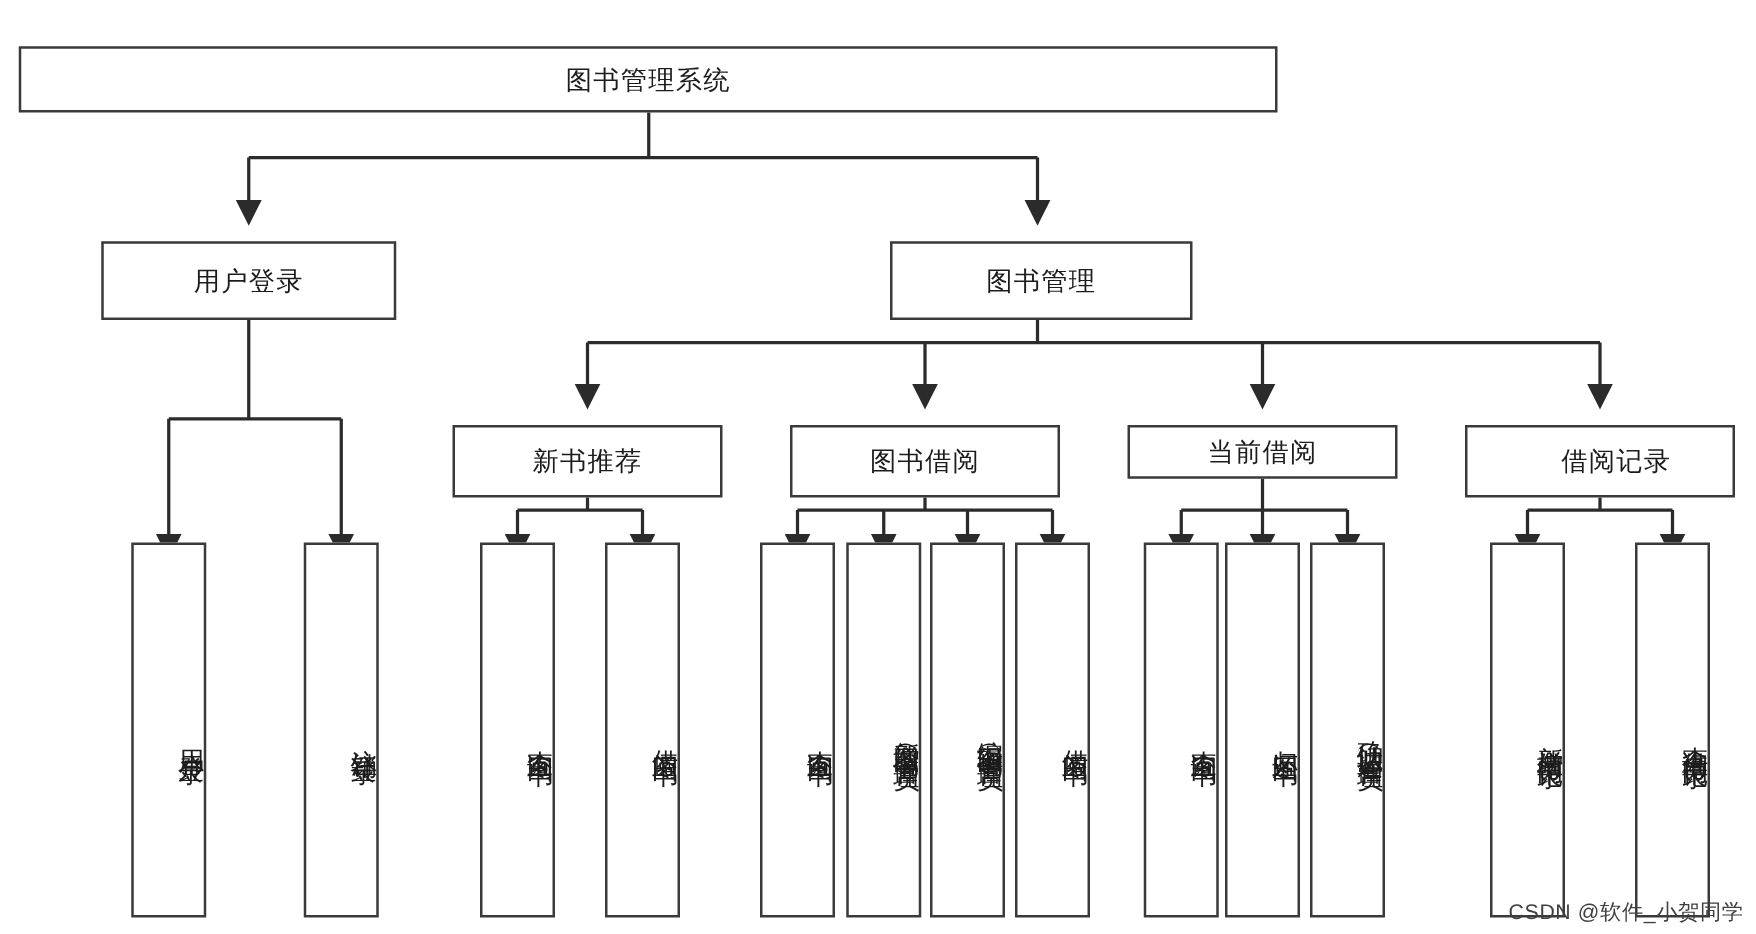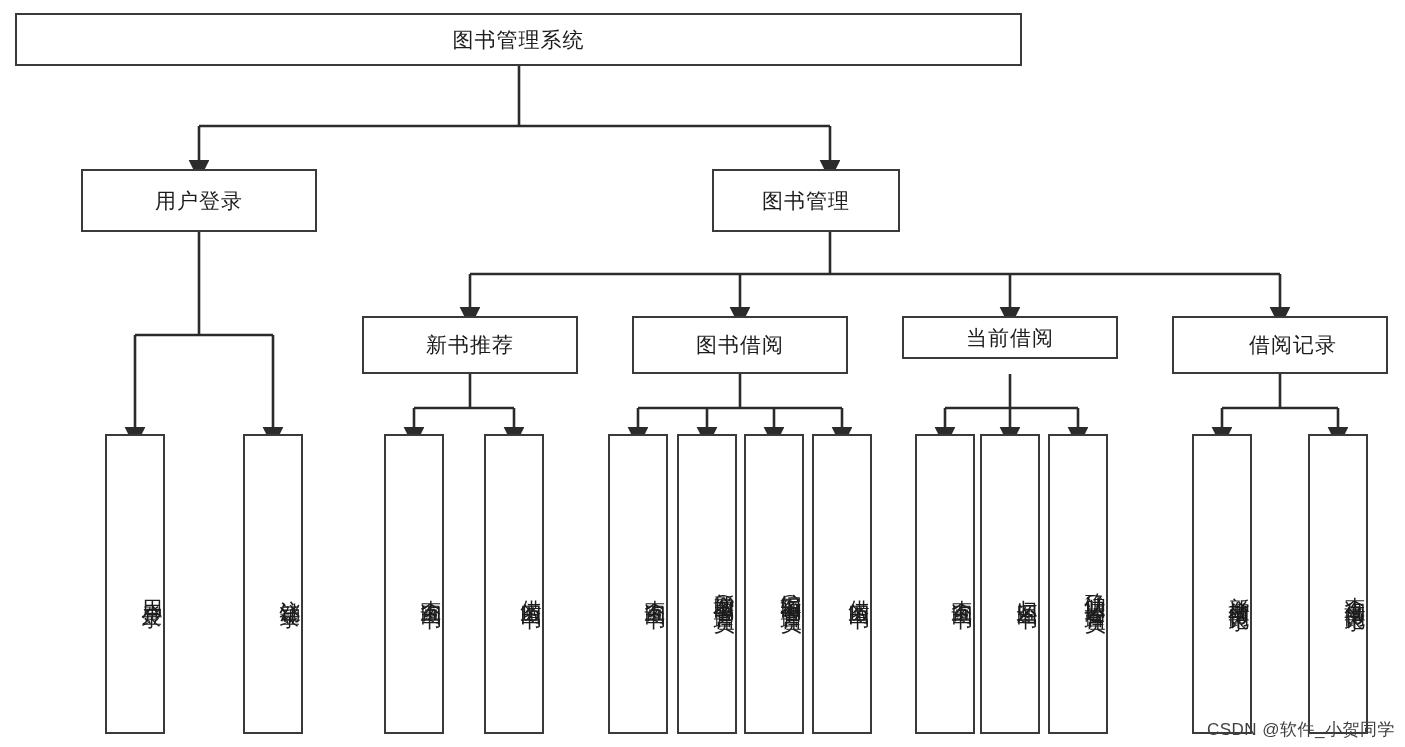--- a/index.html
+++ b/index.html
@@ -32,20 +32,21 @@
     border: 2px solid #3a3a3a;
     display: flex;
     align-items: center;
     justify-content: center;
     color: #1c1c1c;
   }
   .node-h {
     font-size: 21px;
     letter-spacing: 1px;
     white-space: nowrap;
+    margin-top: 24px;
   }
   .node-v {
     writing-mode: vertical-rl;
     text-orientation: upright;
     font-size: 21px;
     letter-spacing: 3px;
     line-height: 1;
     padding-top: 10px;
     align-items: flex-start;
     justify-content: center;
@@ -124,21 +125,21 @@
     </g>
   </svg>
 
   <div class="node node-h" style="left:15px; top:13px; width:1007px; height:53px;">
     <span>图书管理系统</span>
   </div>
 
   <div class="node node-h" style="left:81px; top:169px; width:236px; height:63px;">
     <span>用户登录</span>
   </div>
-  <div class="node node-h" style="left:712px; top:169px; width:188px; height:63px;">
+  <div class="node node-h" style="left:712px; top:169px; width:242px; height:63px;">
     <span>图书管理</span>
   </div>
 
   <div class="node node-h" style="left:632px; top:316px; width:216px; height:58px;">
     <span>图书借阅</span>
   </div>
   <div class="node node-h" style="left:362px; top:316px; width:216px; height:58px;">
     <span>新书推荐</span>
   </div>
   <div class="node node-h" style="left:902px; top:316px; width:216px; height:43px;">

